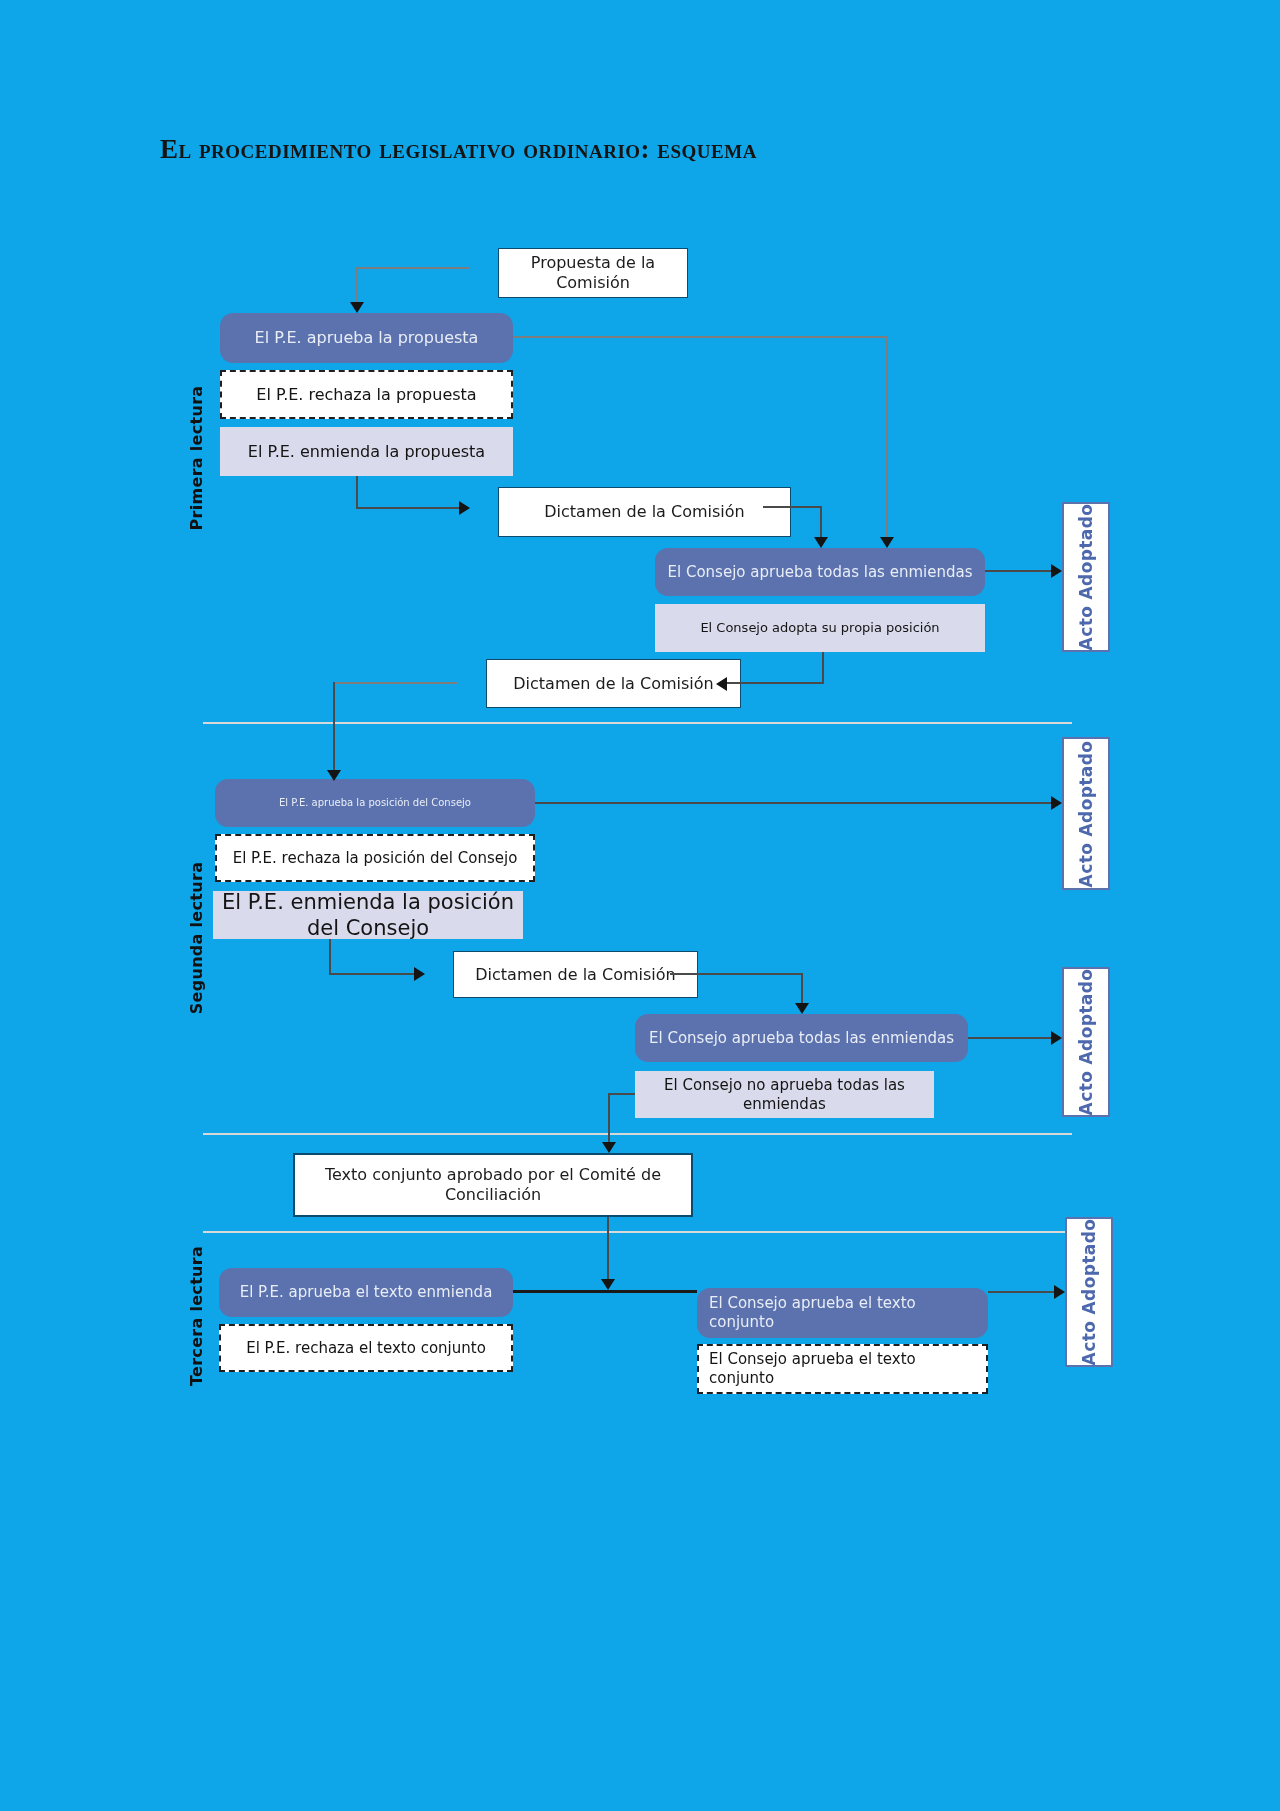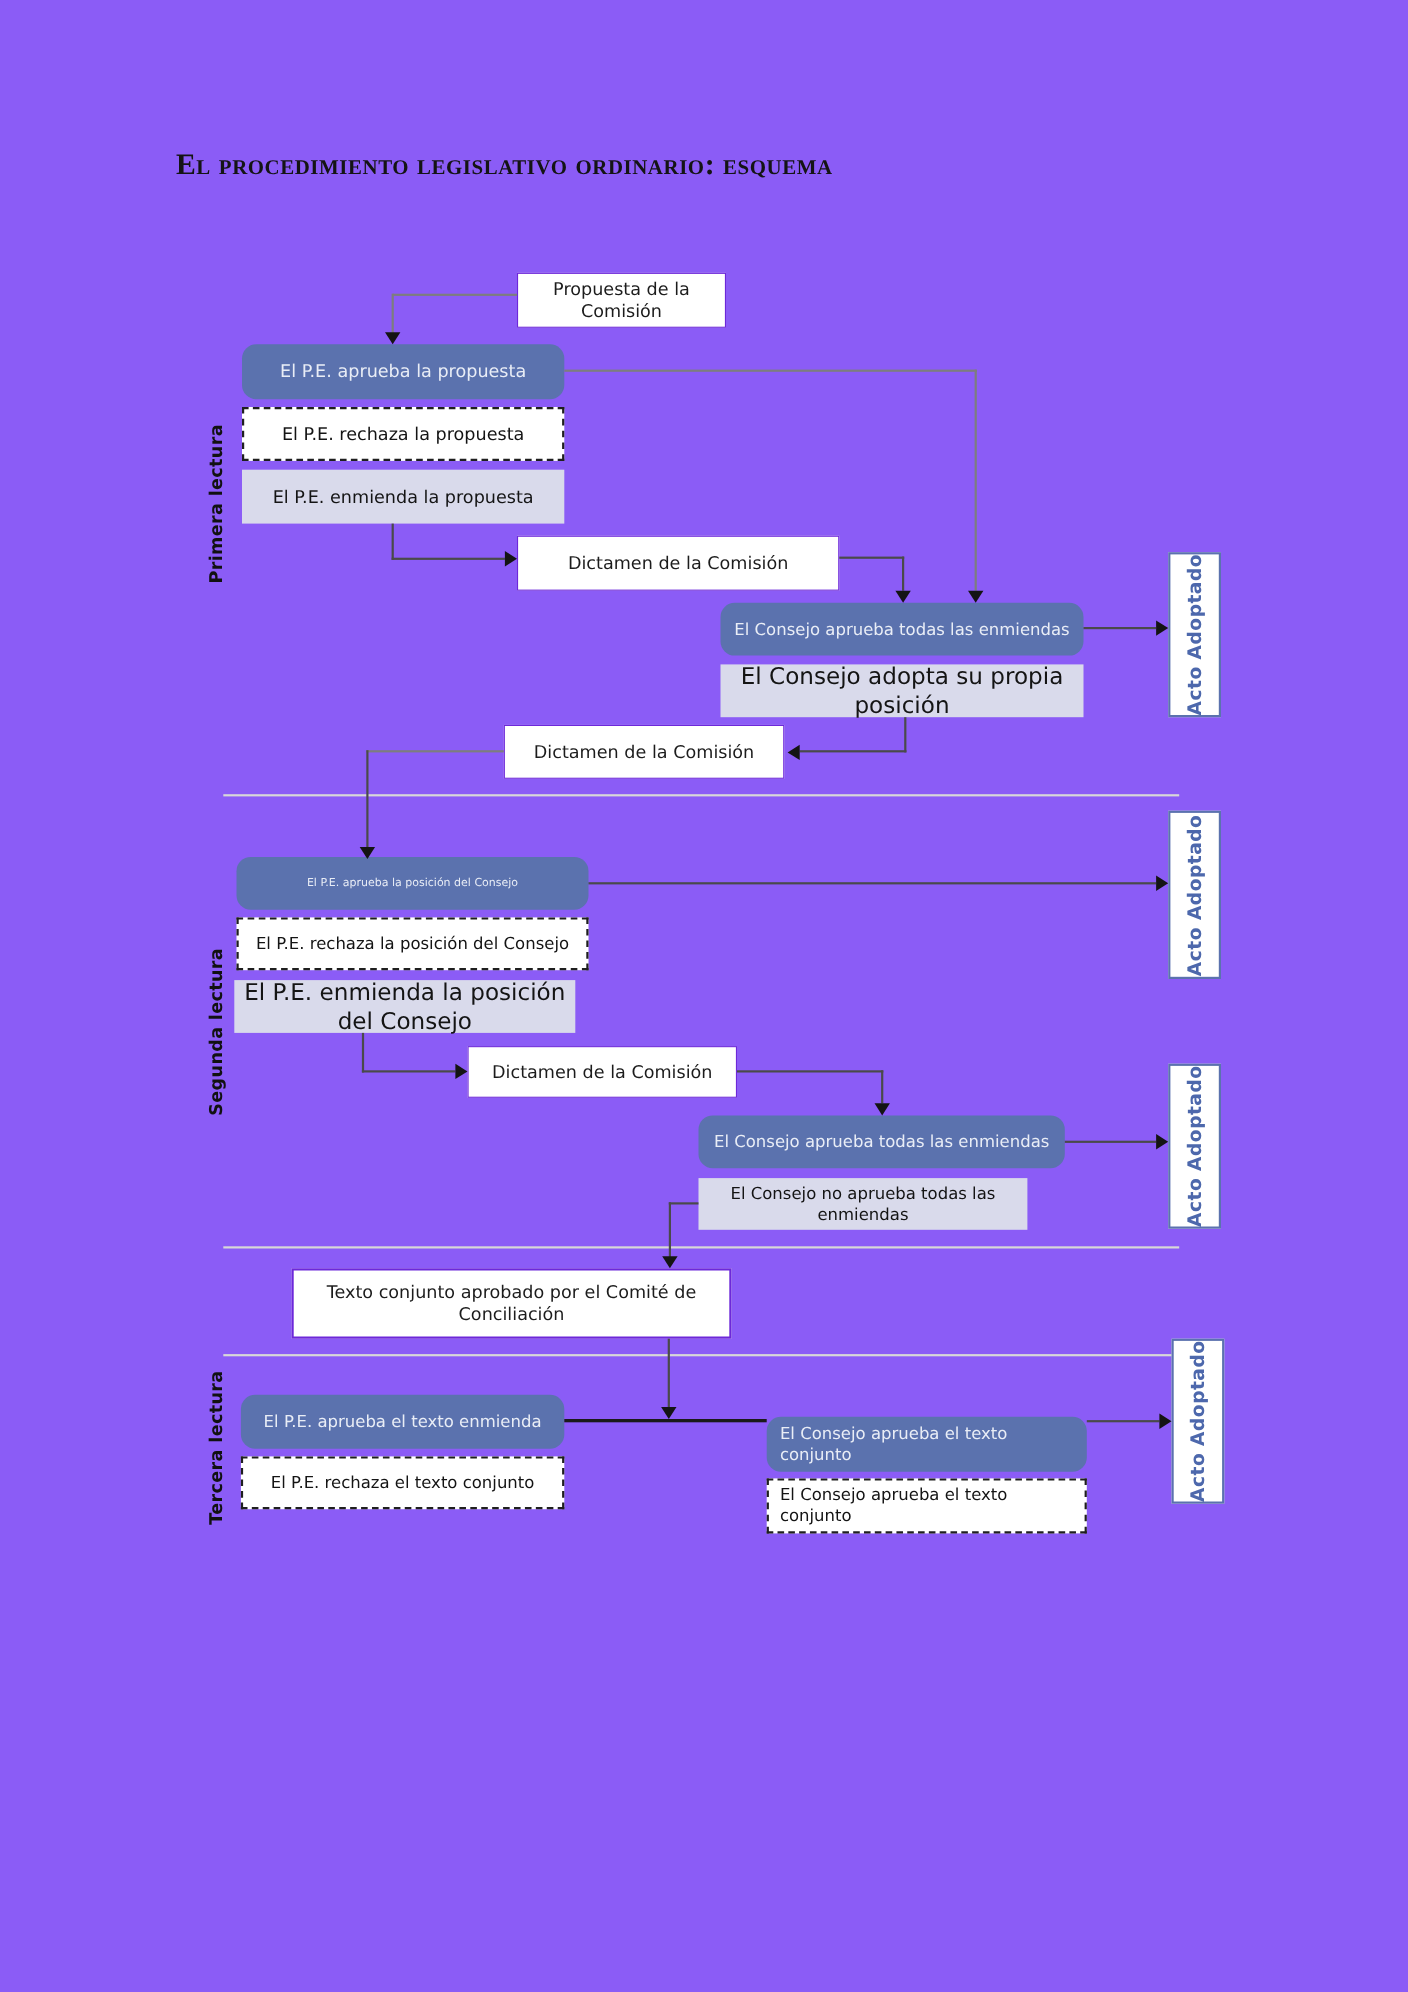--- a/index.html
+++ b/index.html
@@ -1,26 +1,26 @@
 <!DOCTYPE html>
 <html><head>
 <meta charset="utf-8">
 <style>
   html,body{margin:0;padding:0;background:#ffffff;}
-  #page{position:relative;width:1280px;height:1811px;background:#8b5cf6;overflow:hidden;
+  #page{position:relative;width:1280px;height:1811px;background:#0ea5e9;overflow:hidden;
         font-family:"DejaVu Sans","Liberation Sans",sans-serif;}
 
   .title{position:absolute;left:160px;top:134px;
          font-family:"Liberation Serif","DejaVu Serif",serif;
          font-weight:bold;font-size:27px;color:#141414;
          font-variant:small-caps;letter-spacing:0.5px;white-space:nowrap;}
 
   .box{position:absolute;box-sizing:border-box;display:flex;align-items:center;
        justify-content:center;text-align:center;font-size:16px;color:#1c1c1c;line-height:1.25;}
-  .box-white{background:#ffffff;border:2px solid #6d28d9;}
+  .box-white{background:#ffffff;border:2px solid #0c4a6e;margin-left:28px;}
   .box-white.thin{border-width:1.5px;}
   .box-blue{background:#5b72ae;color:#e9edf6;border-radius:13px;}
   .box-lav{background:#d9daeb;color:#141414;}
   .box-dashed{background:#ffffff;border:2px dashed #1f1f1f;color:#141414;}
   .box-left{justify-content:flex-start;text-align:left;margin-top:21px;}
 
   .hline{position:absolute;height:2px;background:#4a4a4a;}
   .vline{position:absolute;width:2px;background:#4a4a4a;}
   .gray{background:#7d7d7d;}
   .thick{height:3px;background:#1a1a1a;}
@@ -64,21 +64,21 @@
   <div class="box box-blue" style="left:220px;top:313px;width:293px;height:50px">El P.E. aprueba la propuesta</div>
 
   <div class="box box-dashed" style="left:220px;top:370px;width:293px;height:49px">El P.E. rechaza la propuesta</div>
 
   <div class="box box-lav" style="left:220px;top:427px;width:293px;height:49px">El P.E. enmienda la propuesta</div>
 
   <div class="box box-white thin" style="left:470px;top:487px;width:293px;height:50px">Dictamen de la Comisión</div>
 
   <div class="box box-blue" style="left:655px;top:548px;width:330px;height:48px;font-size:15px">El Consejo aprueba todas las enmiendas</div>
 
-  <div class="box box-lav" style="left:655px;top:604px;width:330px;height:48px;font-size:21px">El Consejo adopta su propia posición</div>
+  <div class="box box-lav" style="left:655px;top:604px;width:330px;height:48px;font-size:13px">El Consejo adopta su propia posición</div>
 
   <div class="box box-white thin" style="left:458px;top:659px;width:255px;height:49px">Dictamen de la Comisión</div>
 
   <div class="box box-blue" style="left:215px;top:779px;width:320px;height:48px;font-size:10px">El P.E. aprueba la posición del Consejo</div>
 
   <div class="box box-dashed" style="left:215px;top:834px;width:320px;height:48px;font-size:15px">El P.E. rechaza la posición del Consejo</div>
 
   <div class="box box-lav" style="left:213px;top:891px;width:310px;height:48px;font-size:21px">El P.E. enmienda la posición del Consejo</div>
 
   <div class="box box-white thin" style="left:425px;top:951px;width:245px;height:47px">Dictamen de la Comisión</div>

